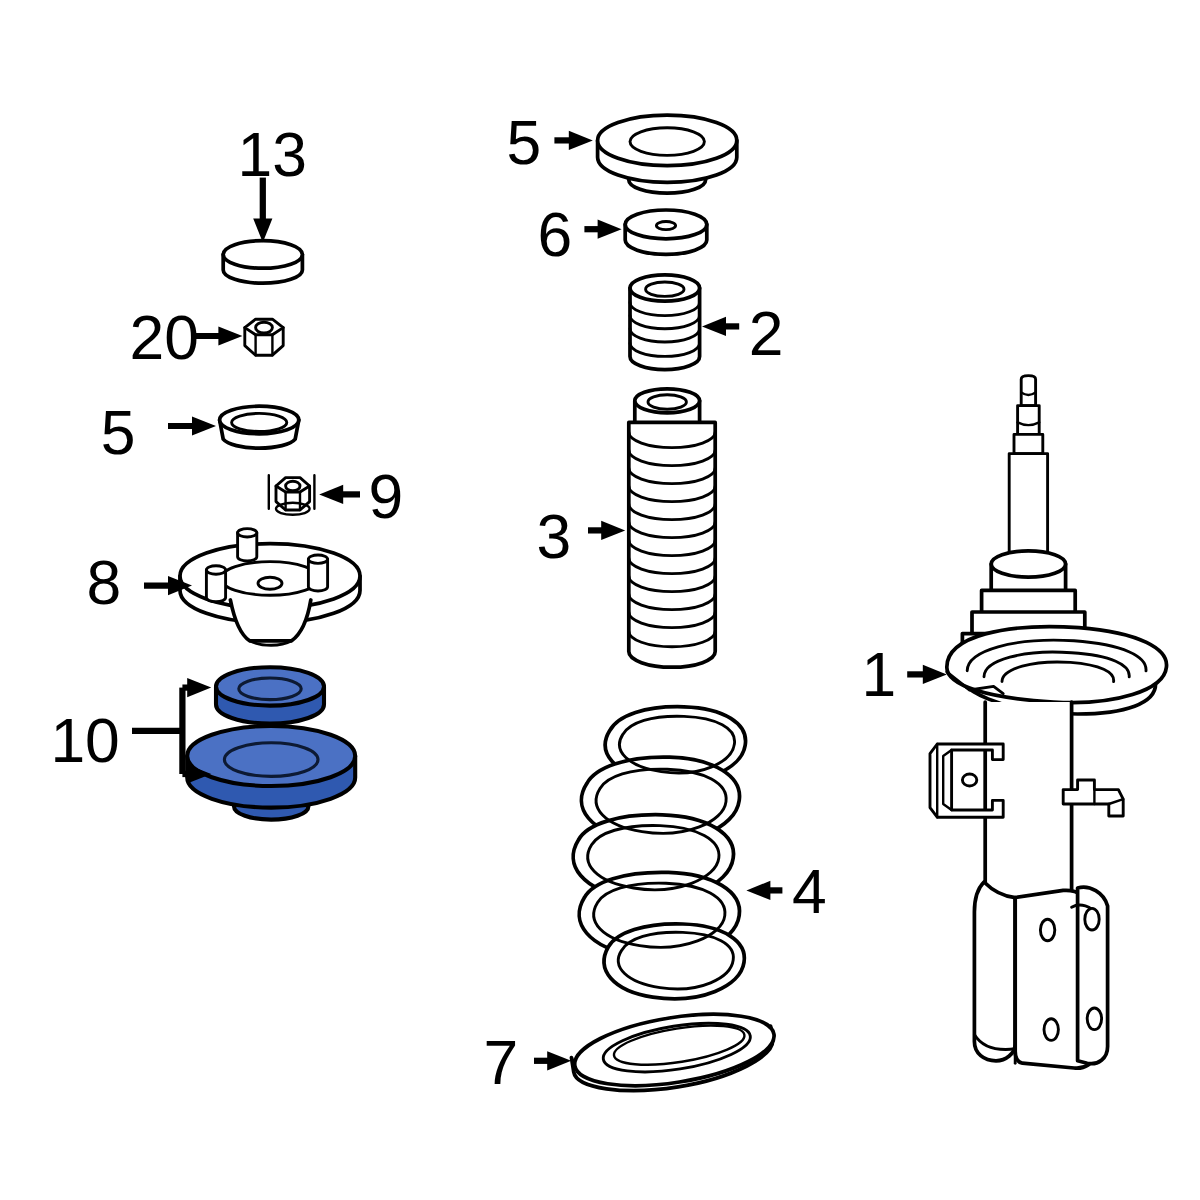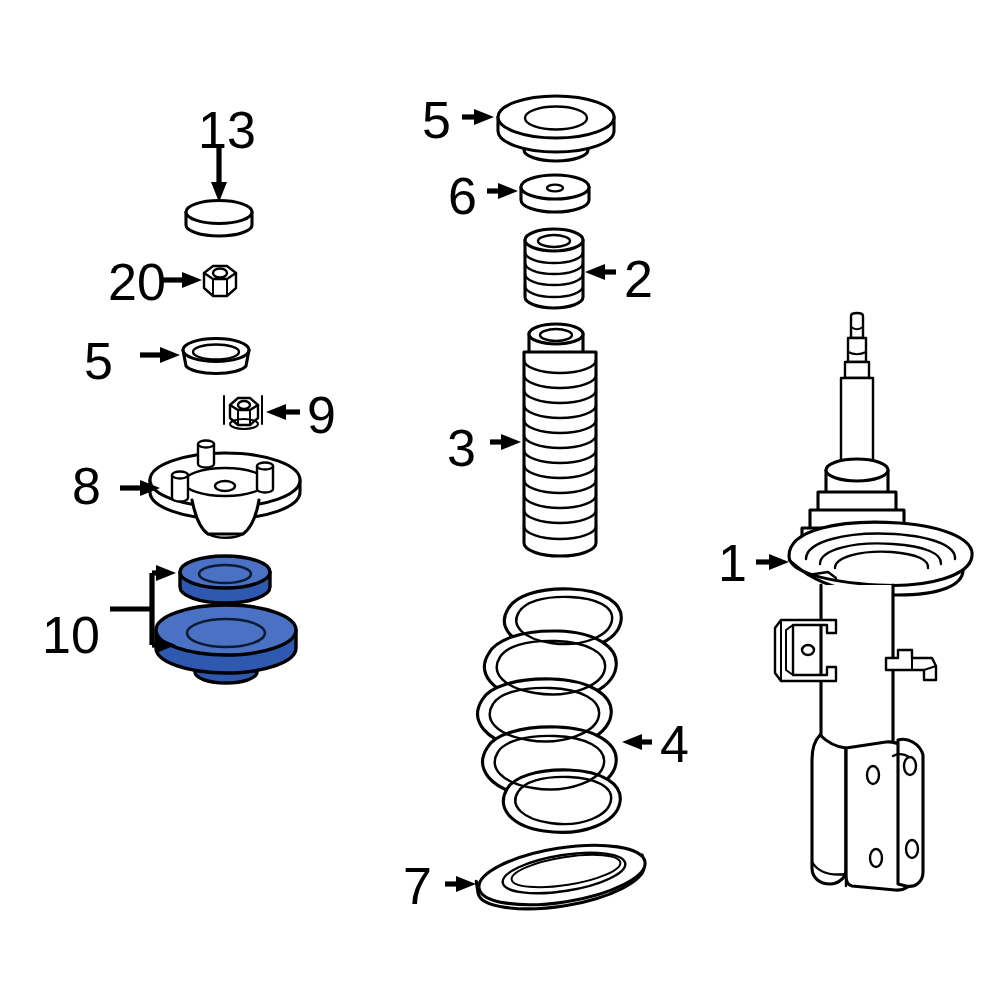--- a/index.html
+++ b/index.html
@@ -399,21 +399,21 @@
   <div class="callout-text" style="left:422px; top:94px;">5</div>
 
   <div class="callout-text" style="left:448px; top:170px;">6</div>
 
   <div class="callout-text" style="left:403px; top:860px;">7</div>
 
   <div class="callout-text" style="left:72px; top:460px;">8</div>
 
   <div class="callout-text" style="left:307px; top:389px;">9</div>
 
-  <div class="callout-text" style="left:42px; top:609px;">10</div>
+  <div class="callout-text" style="left:42px; top:592px;">10</div>
 
   <div class="callout-text" style="left:84px; top:335px;">5</div>
 
   <div class="callout-text" style="left:108px; top:256px;">20</div>
 
   <div class="callout-text" style="left:198px; top:104px;">13</div>
 
 </div>
 
 </body></html>

